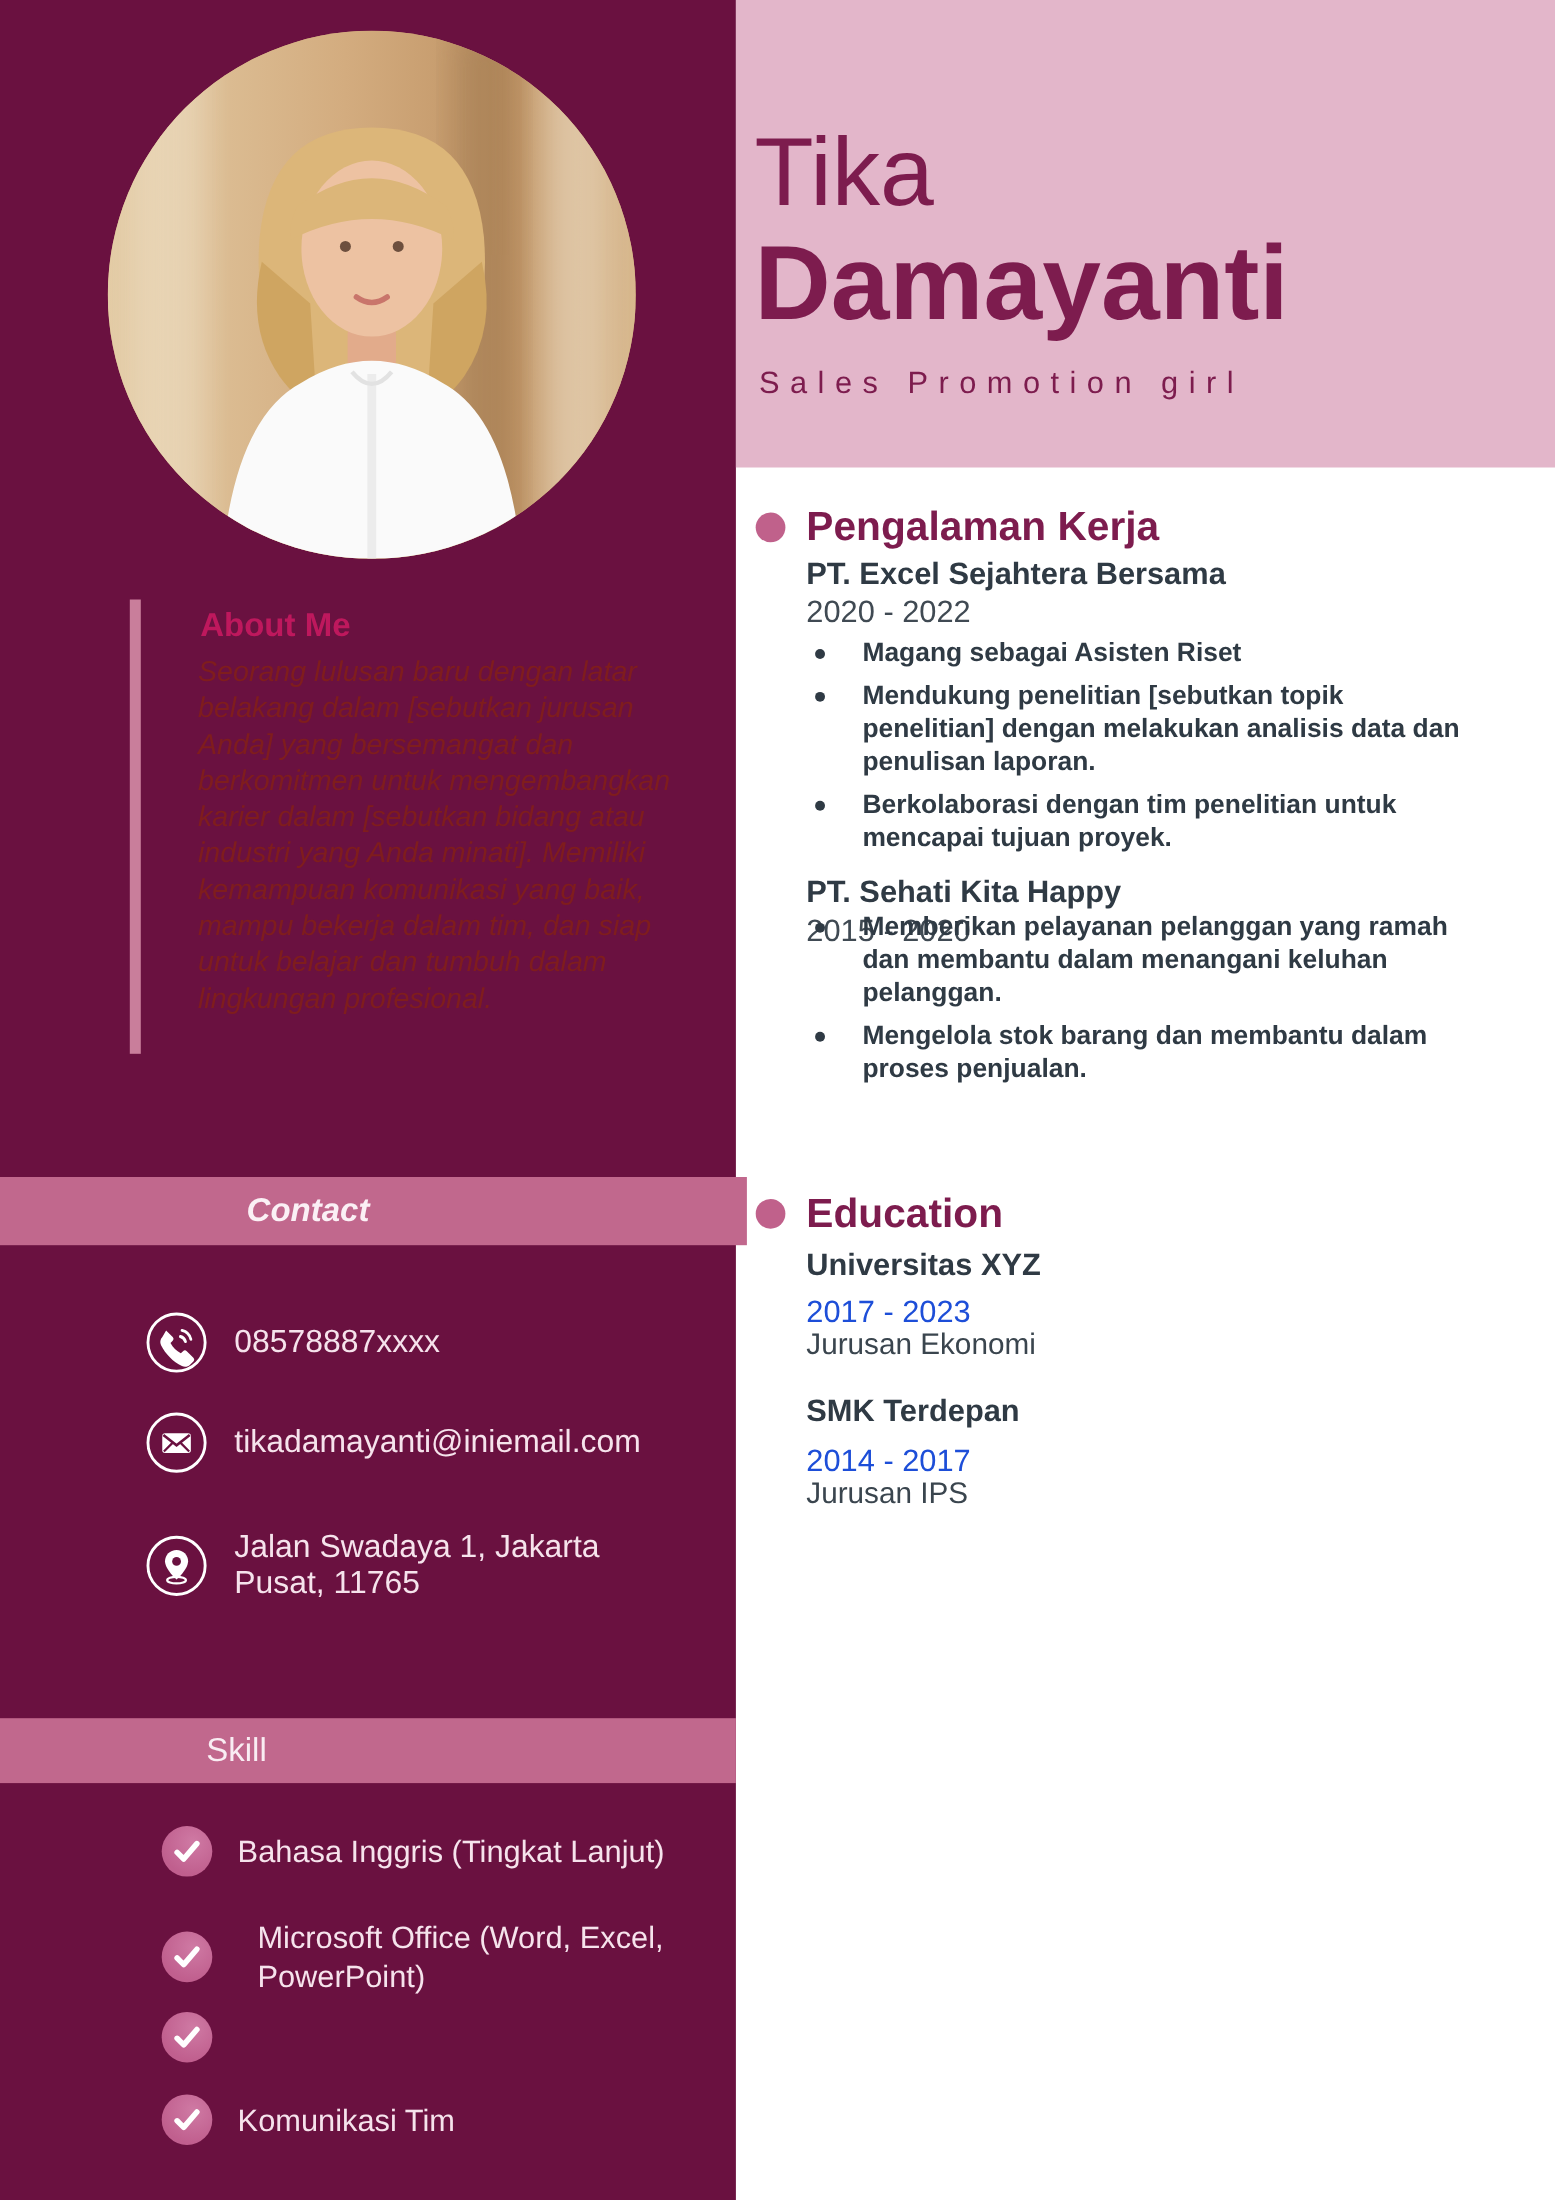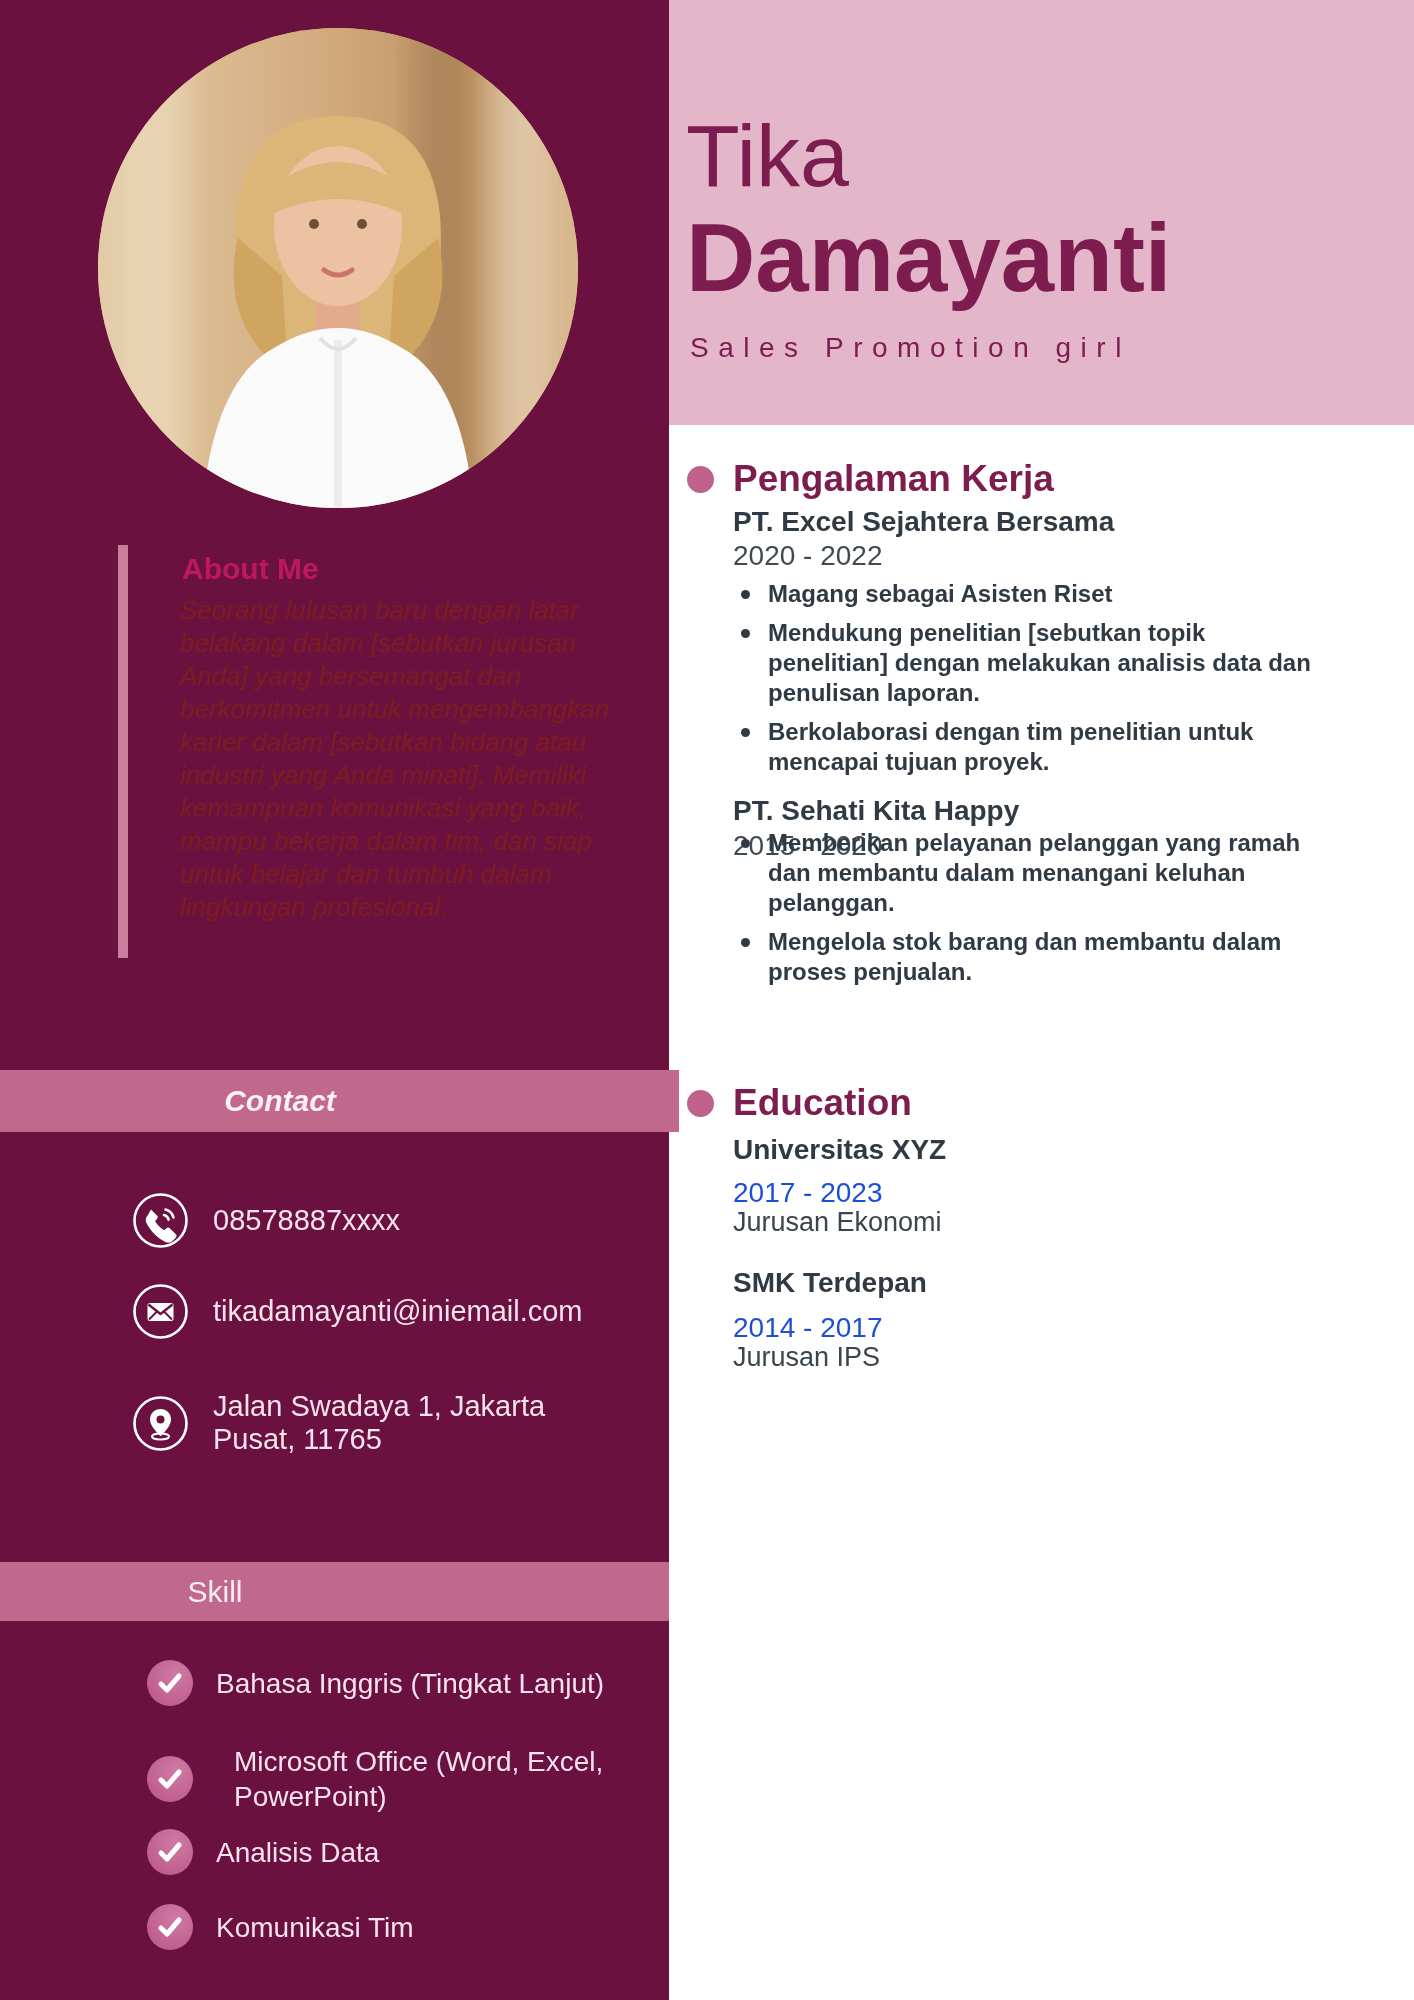--- a/index.html
+++ b/index.html
@@ -59,21 +59,21 @@
   .edu-header{left:687px;top:1082px;}
 
   .company{position:absolute;left:733px;font-size:28px;font-weight:700;color:#2f3a44;}
   .period{position:absolute;left:733px;font-size:28px;font-weight:400;color:#404a53;}
   .job1-company{top:506px;}
   .job1-period{top:540px;}
   .job2-company{top:795px;}
   .job2-period{top:830px;}
 
   .bullets{position:absolute;left:741px;margin:0;padding:0;list-style:none;width:590px;}
-  .bullets li{display:flex;gap:18px;margin-bottom:9px;}
+  .bullets li{display:flex;gap:34px;margin-bottom:9px;}
   .bullets .dot{flex:0 0 auto;width:9px;height:9px;border-radius:50%;background:#2f3a44;margin-top:11px;}
   .bullets .btxt{font-size:24px;font-weight:700;color:#2f3a44;line-height:30px;width:552px;}
   .job1-bullets{top:579px;}
   .job2-bullets{top:828px;}
 
   .school-name{position:absolute;left:733px;font-size:28px;font-weight:700;color:#2f3a44;}
   .school-period{position:absolute;left:733px;font-size:28px;font-weight:400;color:#1d4ed8;}
   .school-major{position:absolute;left:733px;font-size:27px;font-weight:400;color:#3a454e;}
   .sch1-name{top:1134px;}
   .sch1-period{top:1177px;}
@@ -187,21 +187,20 @@
         </svg>
     </span>
     <span class="slabel">Microsoft Office (Word, Excel, PowerPoint)</span>
   </div>
   <div class="skill-row srow-3">
     <span class="check">
       <svg width="26" height="26" viewBox="0 0 26 26">
           <path d="M4 14 l6 6 L22 6" fill="none" stroke="#ffffff" stroke-width="5" stroke-linecap="round" stroke-linejoin="round"></path>
         </svg>
     </span>
-    <span class="slabel">Analisis Data</span>
   </div>
   <div class="skill-row srow-4">
     <span class="check">
       <svg width="26" height="26" viewBox="0 0 26 26">
           <path d="M4 14 l6 6 L22 6" fill="none" stroke="#ffffff" stroke-width="5" stroke-linecap="round" stroke-linejoin="round"></path>
         </svg>
     </span>
     <span class="slabel">Komunikasi Tim</span>
   </div>
 

